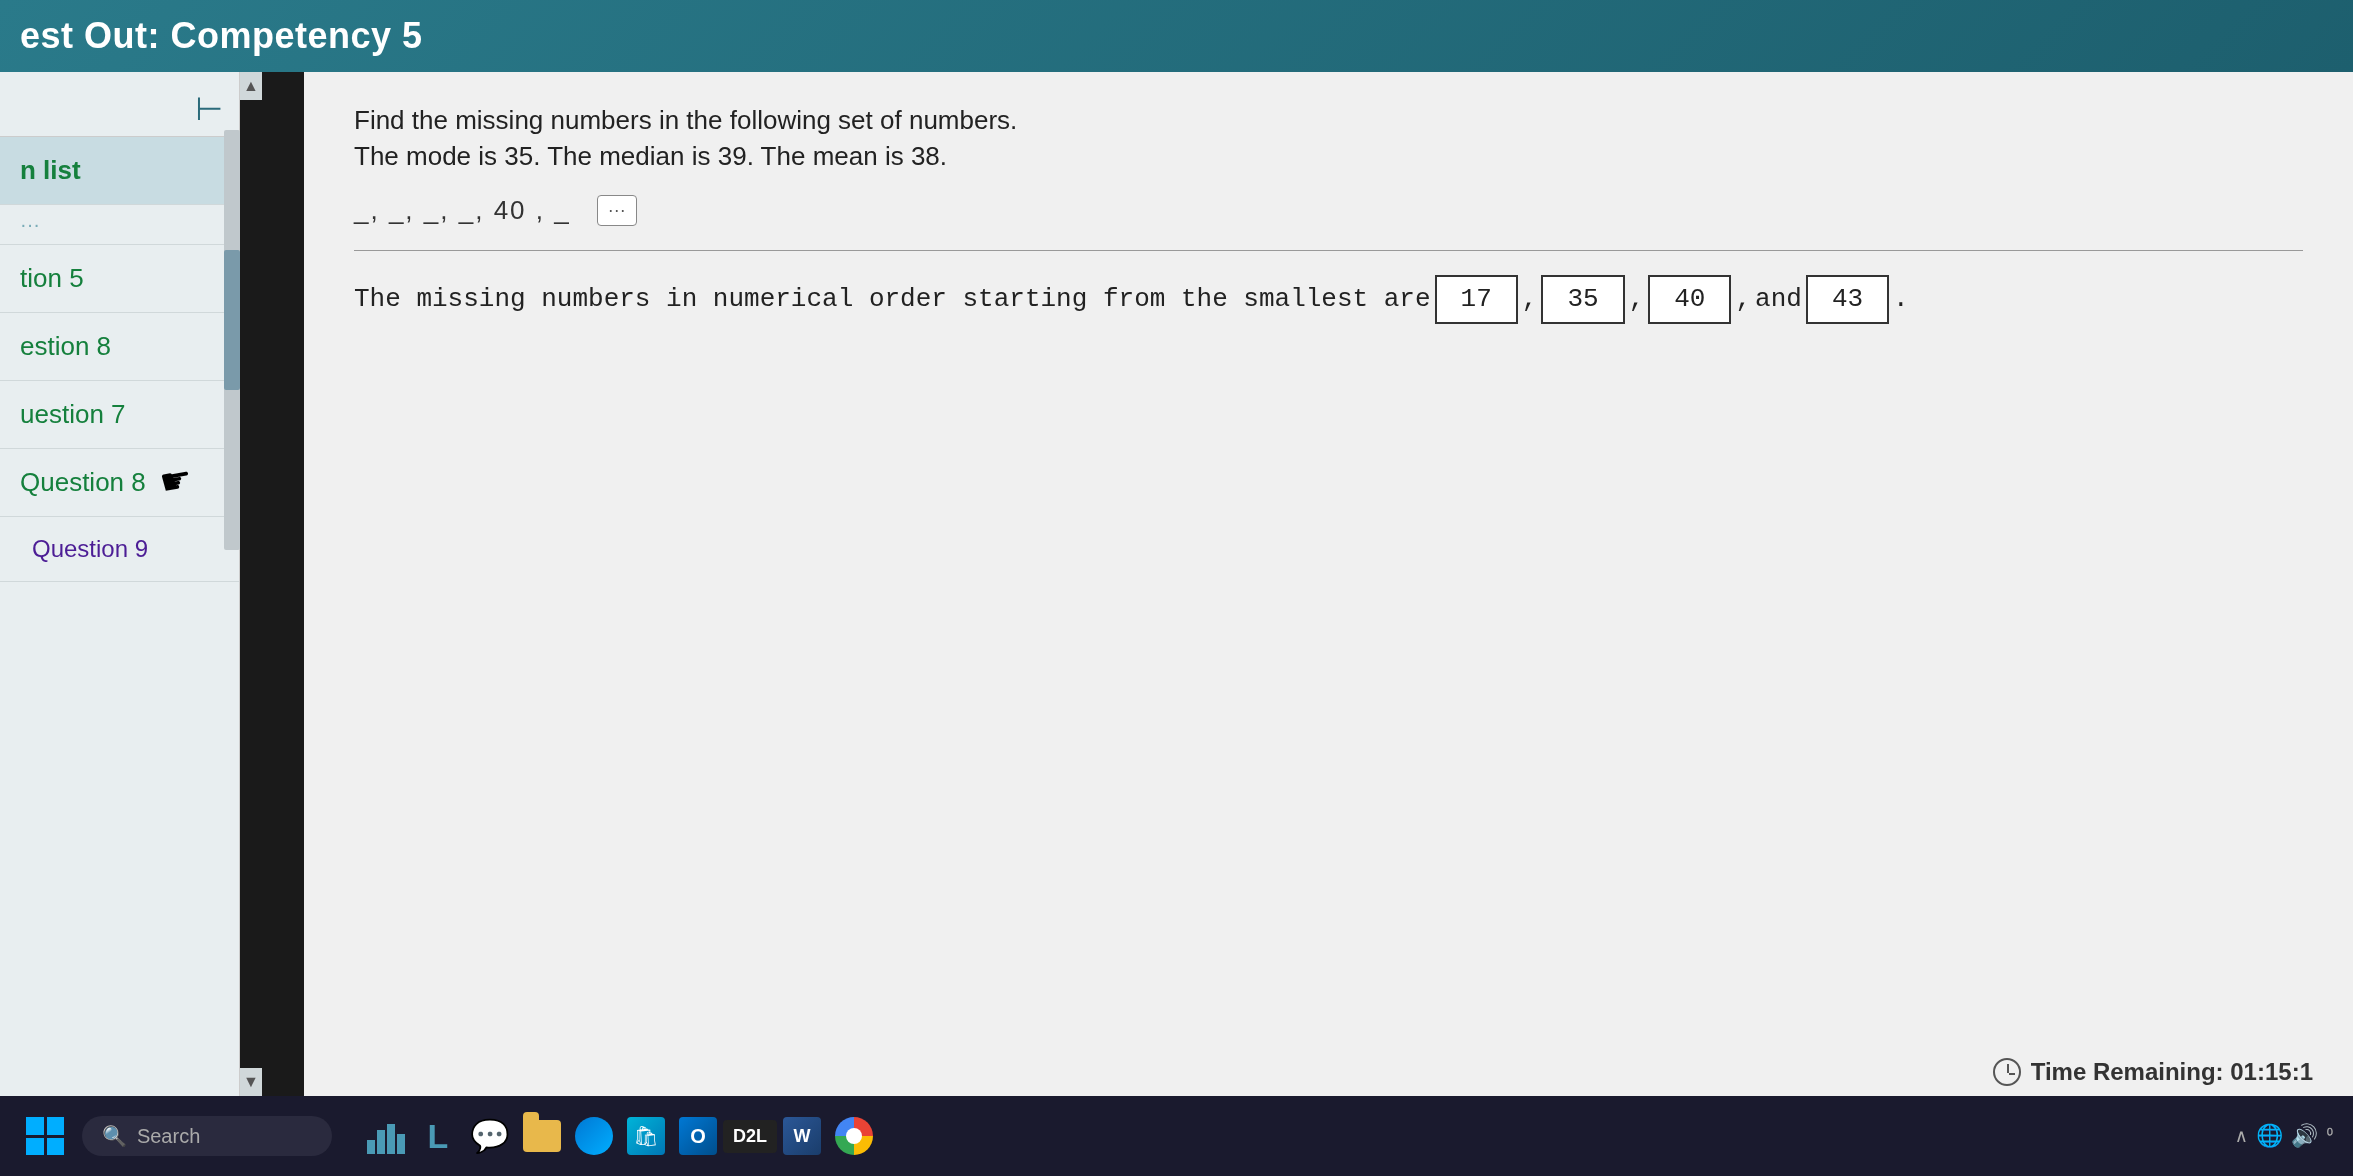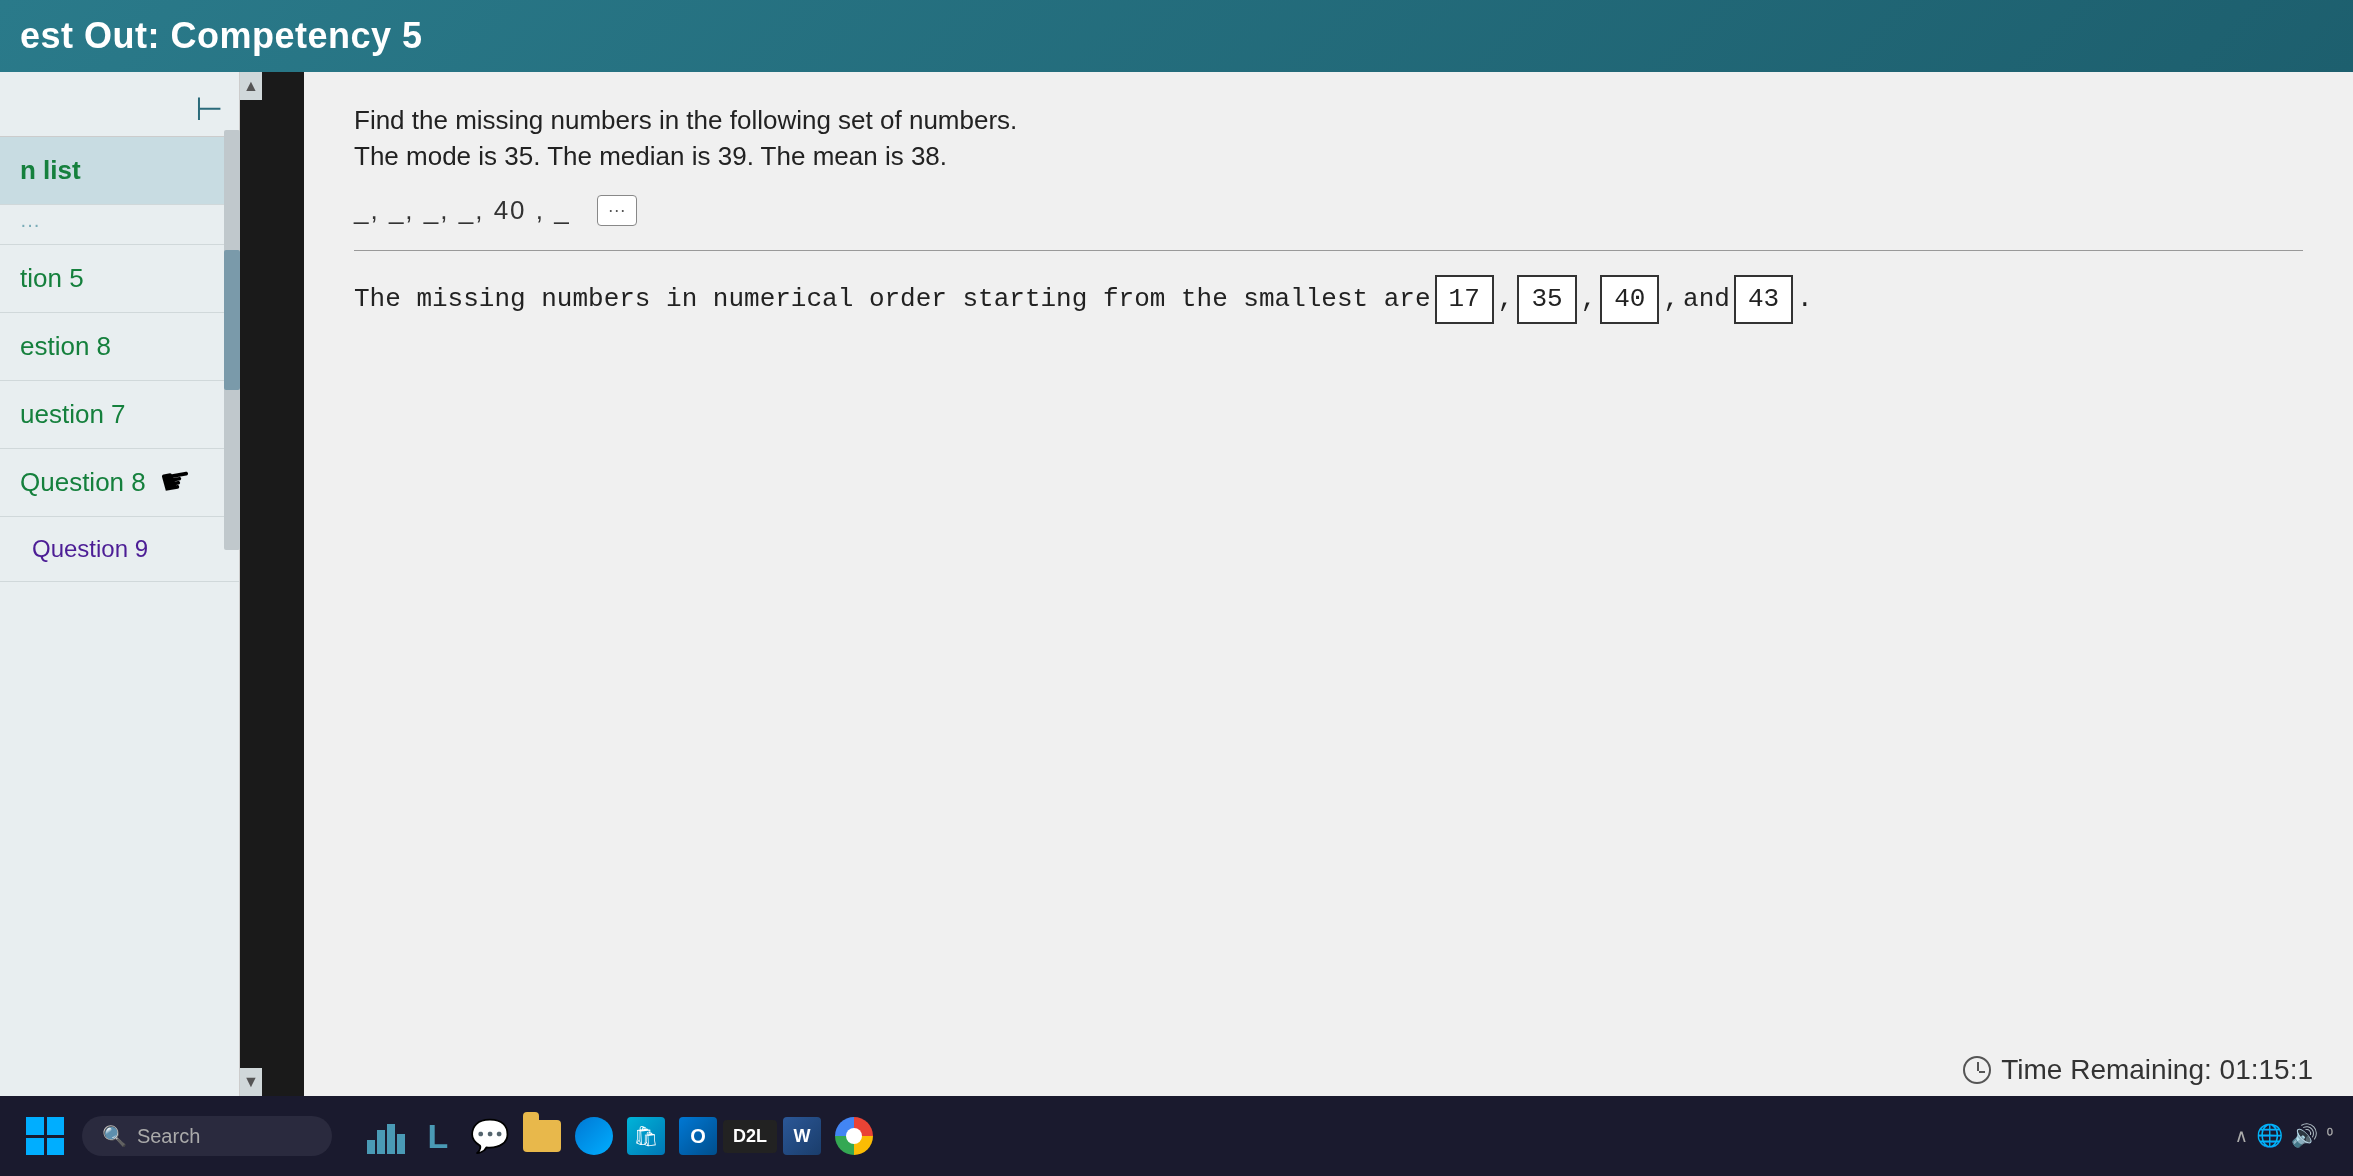--- a/index.html
+++ b/index.html
@@ -141,21 +141,21 @@
       line-height: 1.6;
       display: flex;
       align-items: center;
       flex-wrap: wrap;
       gap: 4px;
       font-family: Liberation Mono, monospace;
     }
 
     .boxed-number {
       border: 2px solid #333;
-      padding: 2px 12px;
+      padding: 2px 24px;
       font-size: 26px;
       color: #222;
       background: white;
       display: inline-block;
       min-width: 36px;
       text-align: center;
     }
 
     
     .time-remaining {
@@ -462,21 +462,21 @@
     <span>.</span>
   </div>
 
 </div>
 
 <div class="time-remaining">
   <div style="width:28px; height:28px; border:2px solid #555; border-radius:50%; position:relative; display:flex; align-items:center; justify-content:center;">
     <span style="position:absolute; top:4px; left:12px; width:2px; height:9px; background:#555; transform-origin:bottom center; transform:rotate(0deg);"></span>
     <span style="position:absolute; top:8px; left:13px; width:2px; height:6px; background:#555; transform-origin:bottom center; transform:rotate(90deg);"></span>
   </div>
-  <span style="font-size:28px; color:#333;">
+  <span style="font-size:24px; color:#333;font-weight:bold;">
     <span>Time Remaining:</span>&nbsp;<span>01:15:1</span>
   </span>
 </div>
 
 <div class="taskbar">
 
   <div class="taskbar-start">
     <div class="windows-icon">
       <div class="windows-icon-cell"></div>
       <div class="windows-icon-cell"></div>

